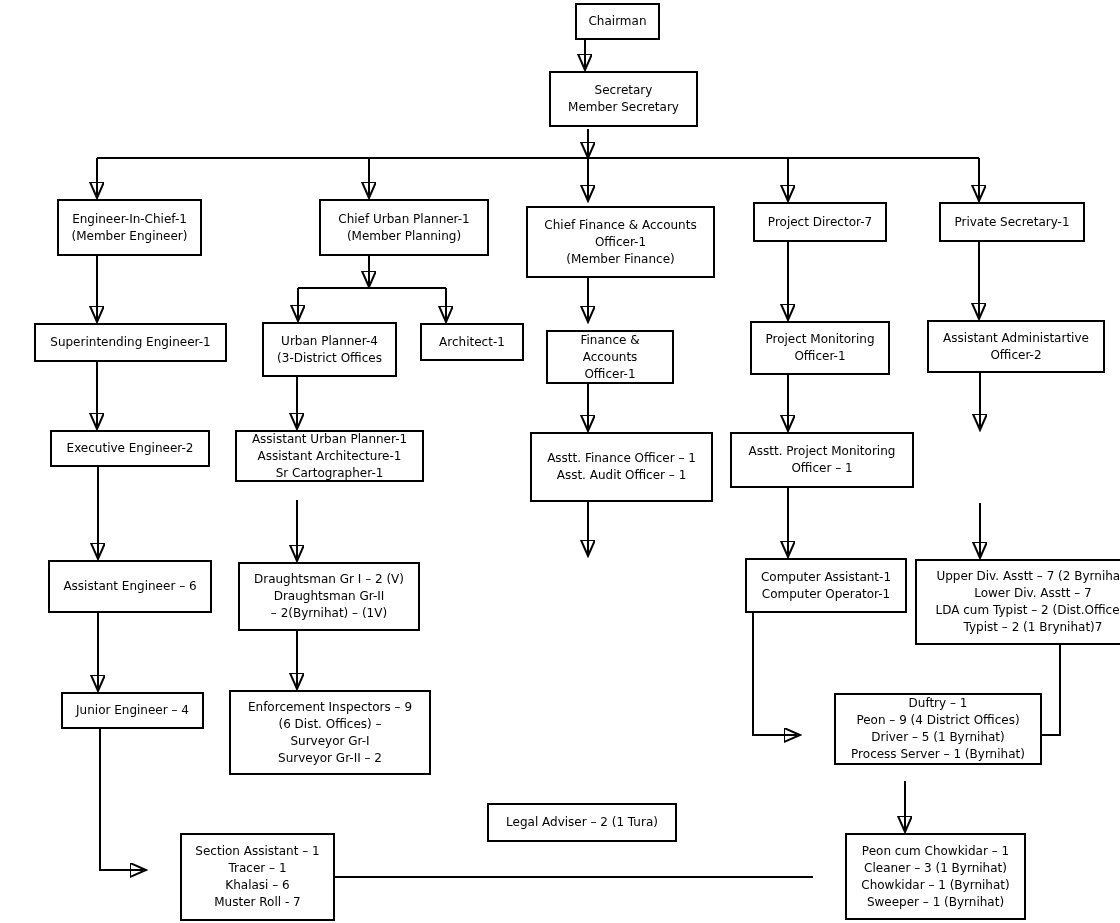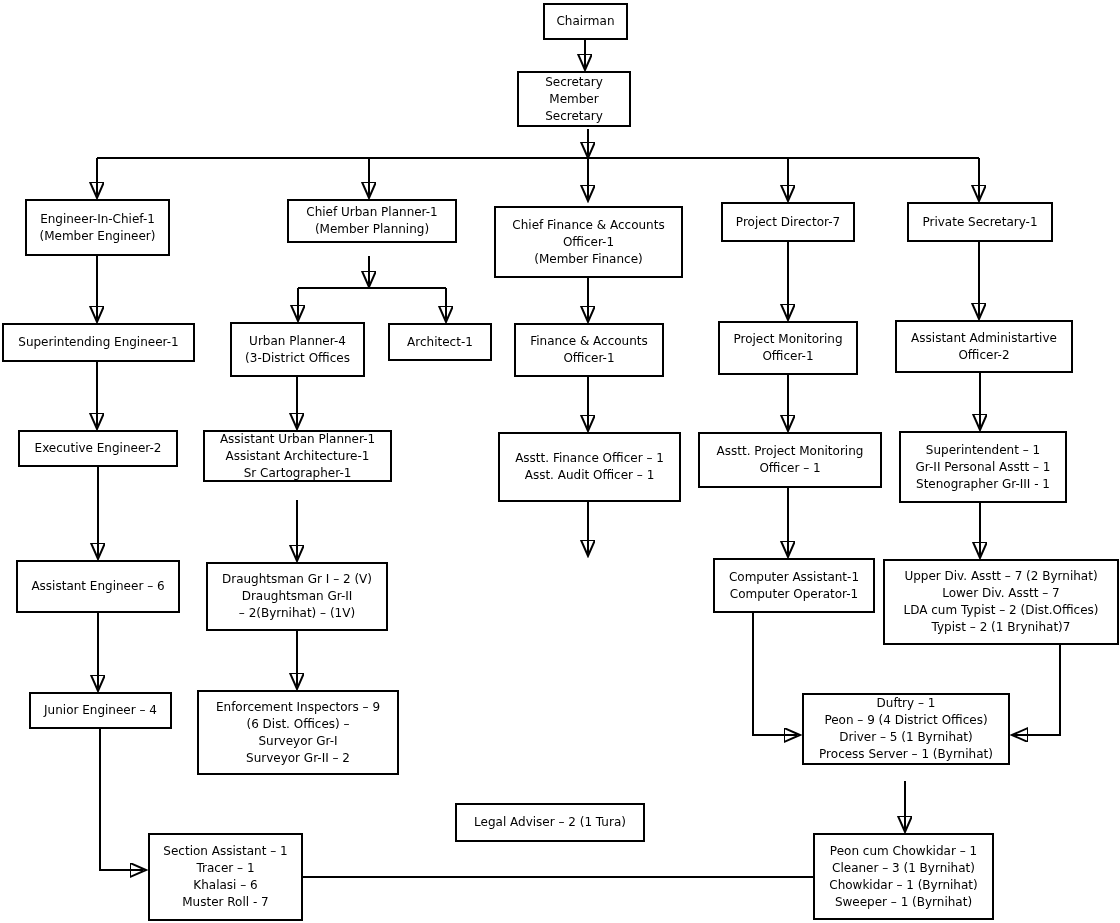--- a/index.html
+++ b/index.html
@@ -34,20 +34,21 @@
     background: #ffffff;
     border: 2px solid #000000;
     display: flex;
     align-items: center;
     justify-content: center;
     text-align: center;
     white-space: pre-line;
     font-size: 12px;
     line-height: 17px;
     padding: 8px;
+    margin-left: 32px;
   }
 </style>
 </head>
 <body>
 
 <div id="canvas">
 
   <svg class="wires" viewBox="0 0 1120 923">
     <defs>
       <marker id="ah" markerUnits="userSpaceOnUse" markerWidth="18" markerHeight="16" refX="13" refY="7" orient="auto">
@@ -84,27 +85,27 @@
     <path d="M979,242 V316" marker-end="url(#ah)"></path>
     <path d="M980,373 V427" marker-end="url(#ah)"></path>
     <path d="M980,503 V555" marker-end="url(#ah)"></path>
     <path d="M1060,645 V735 H1015" marker-end="url(#ah)"></path>
     <path d="M905,781 V829" marker-end="url(#ah)"></path>
     <path d="M303,877 H813"></path>
   </svg>
 
   <div class="node" style="left:543px;top:3px;width:85px;height:37px">Chairman</div>
 
-  <div class="node" style="left:517px;top:71px;width:114px;height:56px">Secretary
+  <div class="node" style="left:517px;top:71px;width:149px;height:56px">Secretary
 Member Secretary</div>
 
   <div class="node" style="left:25px;top:199px;width:145px;height:57px">Engineer-In-Chief-1
 (Member Engineer)</div>
 
-  <div class="node" style="left:287px;top:199px;width:170px;height:44px">Chief Urban Planner-1
+  <div class="node" style="left:287px;top:199px;width:170px;height:57px">Chief Urban Planner-1
 (Member Planning)</div>
 
   <div class="node" style="left:494px;top:206px;width:189px;height:72px">Chief Finance &amp; Accounts
 Officer-1
 (Member Finance)</div>
 
   <div class="node" style="left:721px;top:202px;width:134px;height:40px">Project Director-7</div>
 
   <div class="node" style="left:907px;top:202px;width:146px;height:40px">Private Secretary-1</div>
 
@@ -132,42 +133,39 @@
 
   <div class="node" style="left:206px;top:562px;width:182px;height:69px">Draughtsman Gr I – 2 (V)
 Draughtsman Gr-II
 – 2(Byrnihat) – (1V)</div>
 
   <div class="node" style="left:197px;top:690px;width:202px;height:85px">Enforcement Inspectors – 9
 (6 Dist. Offices) –
 Surveyor Gr-I
 Surveyor Gr-II – 2</div>
 
-  <div class="node" style="left:514px;top:323px;width:150px;height:54px">Finance &amp; Accounts
+  <div class="node" style="left:514px;top:330px;width:128px;height:54px">Finance &amp; Accounts
 Officer-1</div>
 
   <div class="node" style="left:498px;top:432px;width:183px;height:70px">Asstt. Finance Officer – 1
 Asst. Audit Officer – 1</div>
 
 
   <div class="node" style="left:718px;top:321px;width:140px;height:54px">Project Monitoring
 Officer-1</div>
 
   <div class="node" style="left:698px;top:432px;width:184px;height:56px">Asstt. Project Monitoring
 Officer – 1</div>
 
   <div class="node" style="left:713px;top:558px;width:162px;height:55px">Computer Assistant-1
 Computer Operator-1</div>
 
   <div class="node" style="left:895px;top:320px;width:178px;height:53px">Assistant Administartive
 Officer-2</div>
 
-  <div class="node" style="left:899px;top:431px;width:168px;height:72px">Superintendent – 1
-Gr-II Personal Asstt – 1
-Stenographer Gr-III - 1</div>
 
   <div class="node" style="left:883px;top:559px;width:236px;height:86px">Upper Div. Asstt – 7 (2 Byrnihat)
 Lower Div. Asstt – 7
 LDA cum Typist – 2 (Dist.Offices)
 Typist – 2 (1 Brynihat)7</div>
 
   <div class="node" style="left:802px;top:693px;width:208px;height:72px">Duftry – 1
 Peon – 9 (4 District Offices)
 Driver – 5 (1 Byrnihat)
 Process Server – 1 (Byrnihat)</div>

